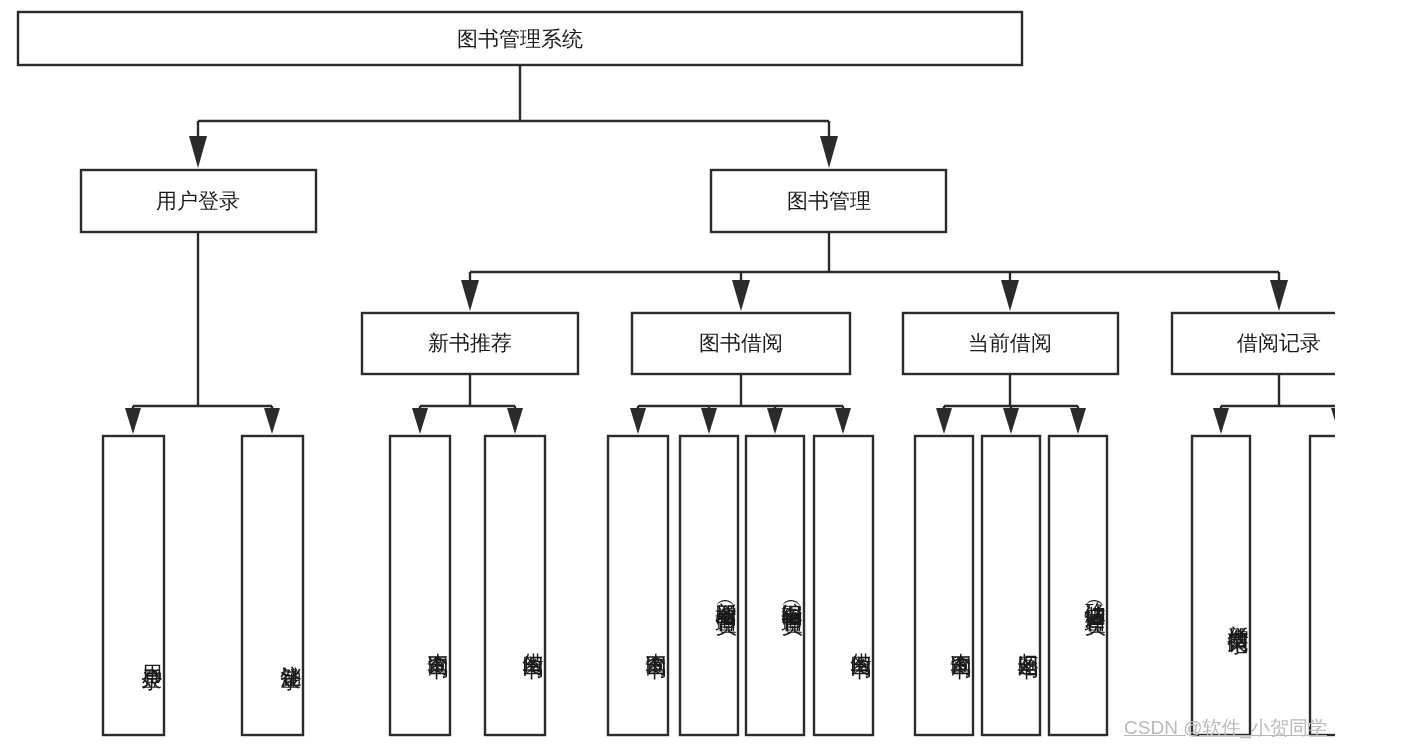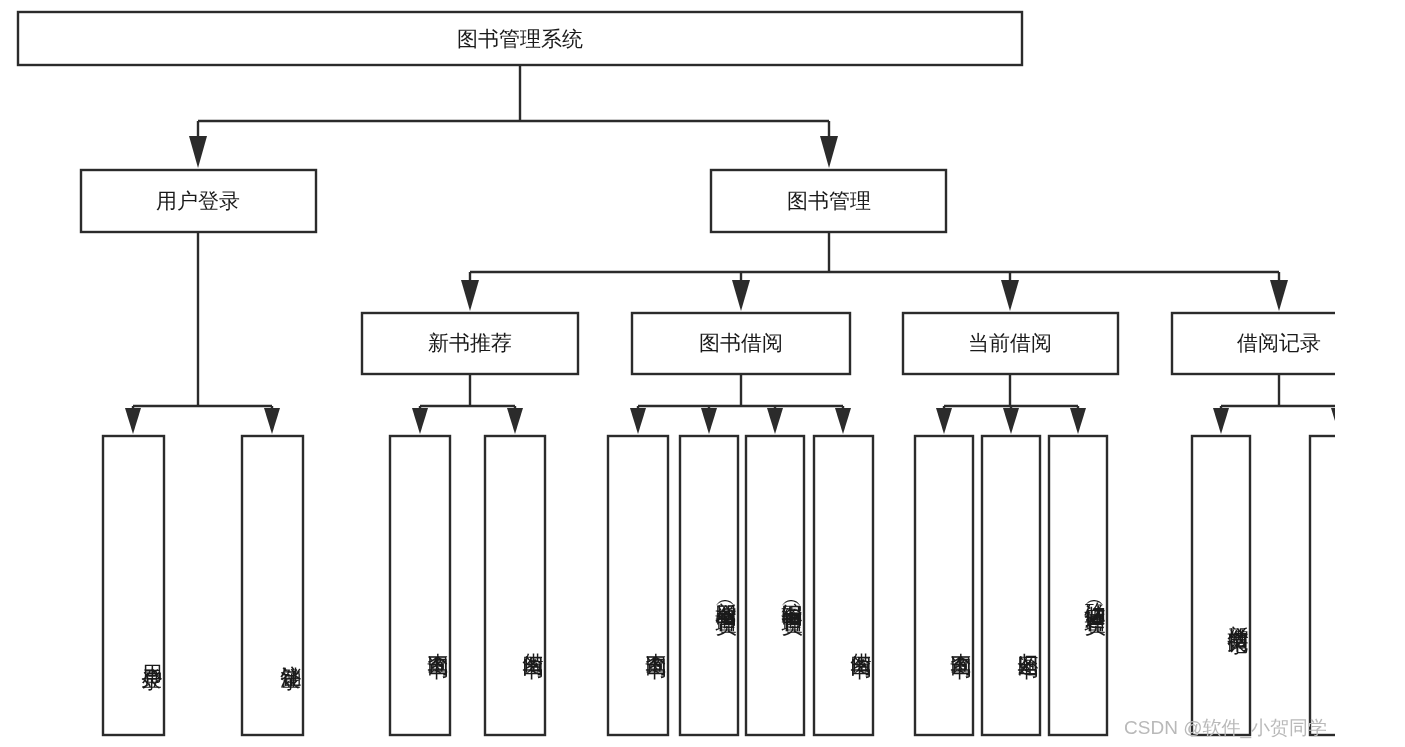--- a/index.html
+++ b/index.html
@@ -60,20 +60,21 @@
     pointer-events: none;
   }
   .watermark {
     position: absolute;
     right: 8px;
     bottom: 6px;
     font-family: "Liberation Sans", "DejaVu Sans", sans-serif;
     font-size: 19px;
     color: #b9b9b9;
     white-space: nowrap;
+    text-decoration: underline;
   }
 </style>
 </head>
 <body>
 
 <div id="diagram-root">
 
   <svg id="tree-svg" viewBox="0 0 1405 747">
 
     <g>

